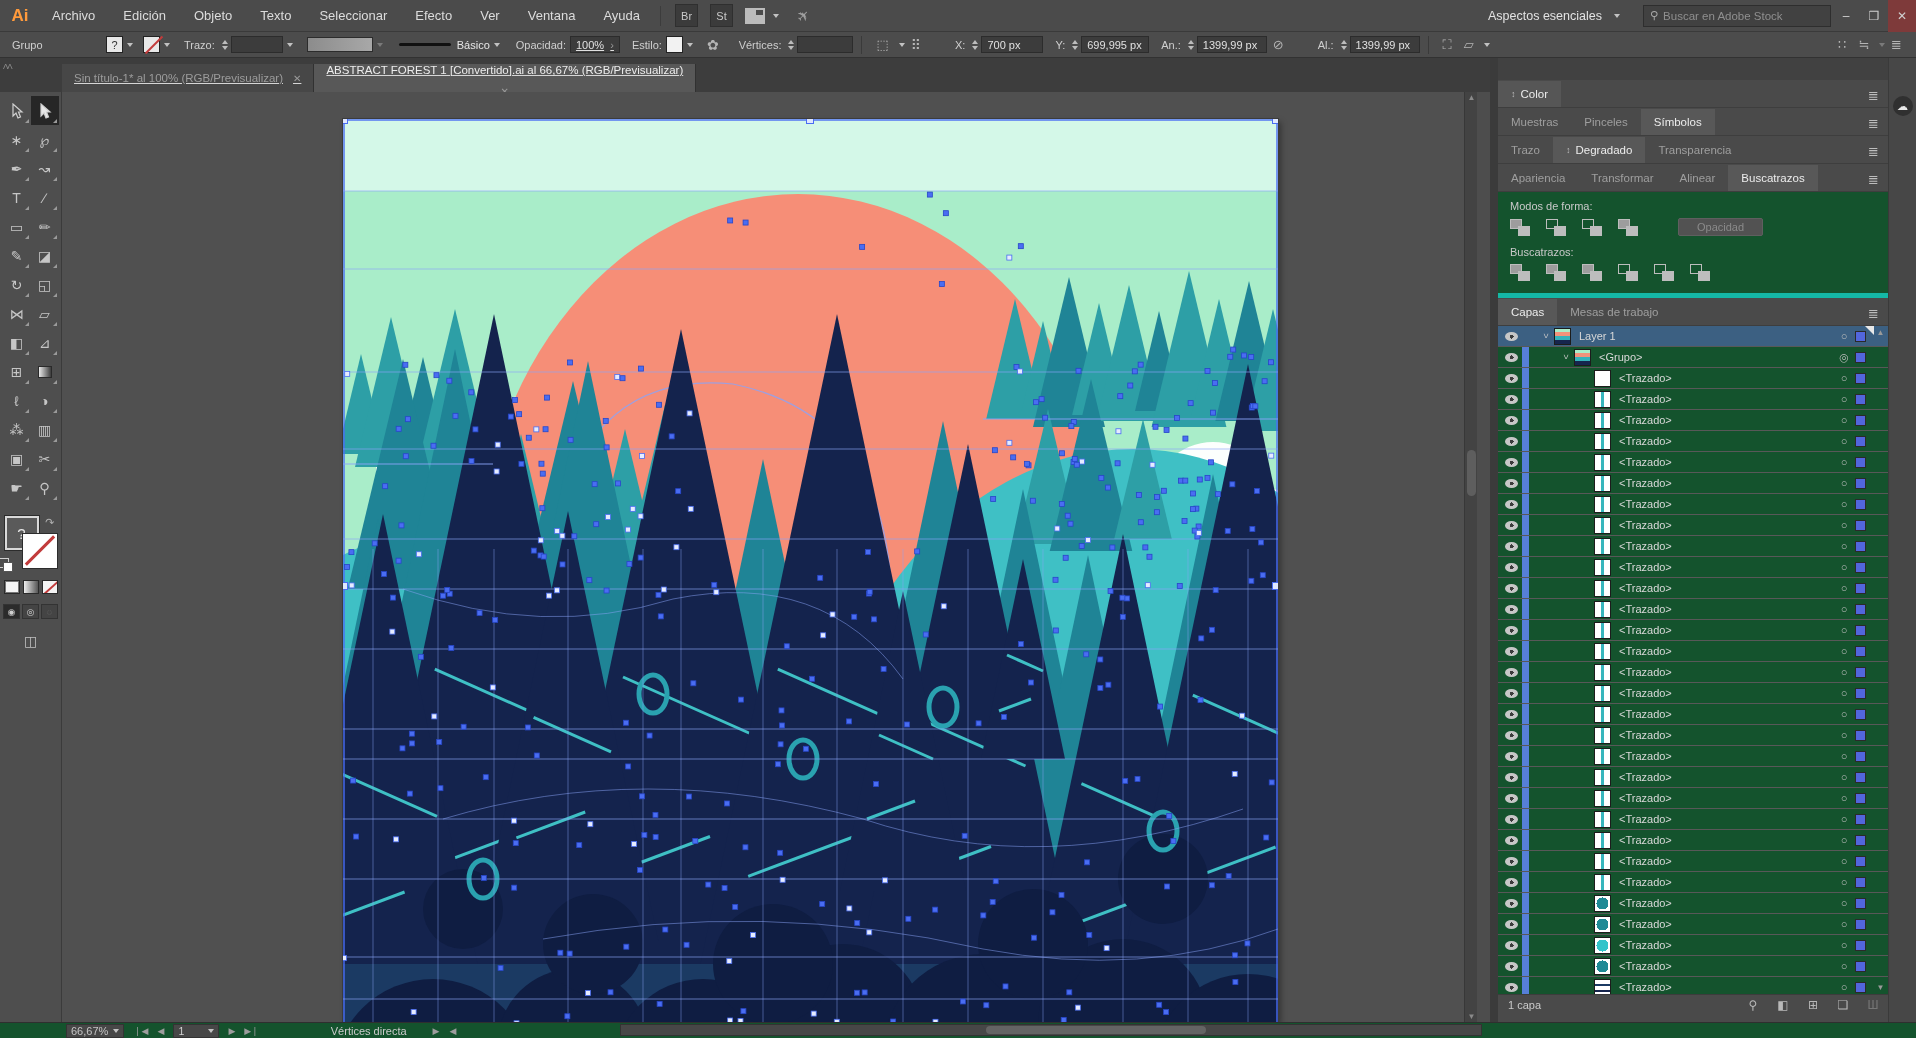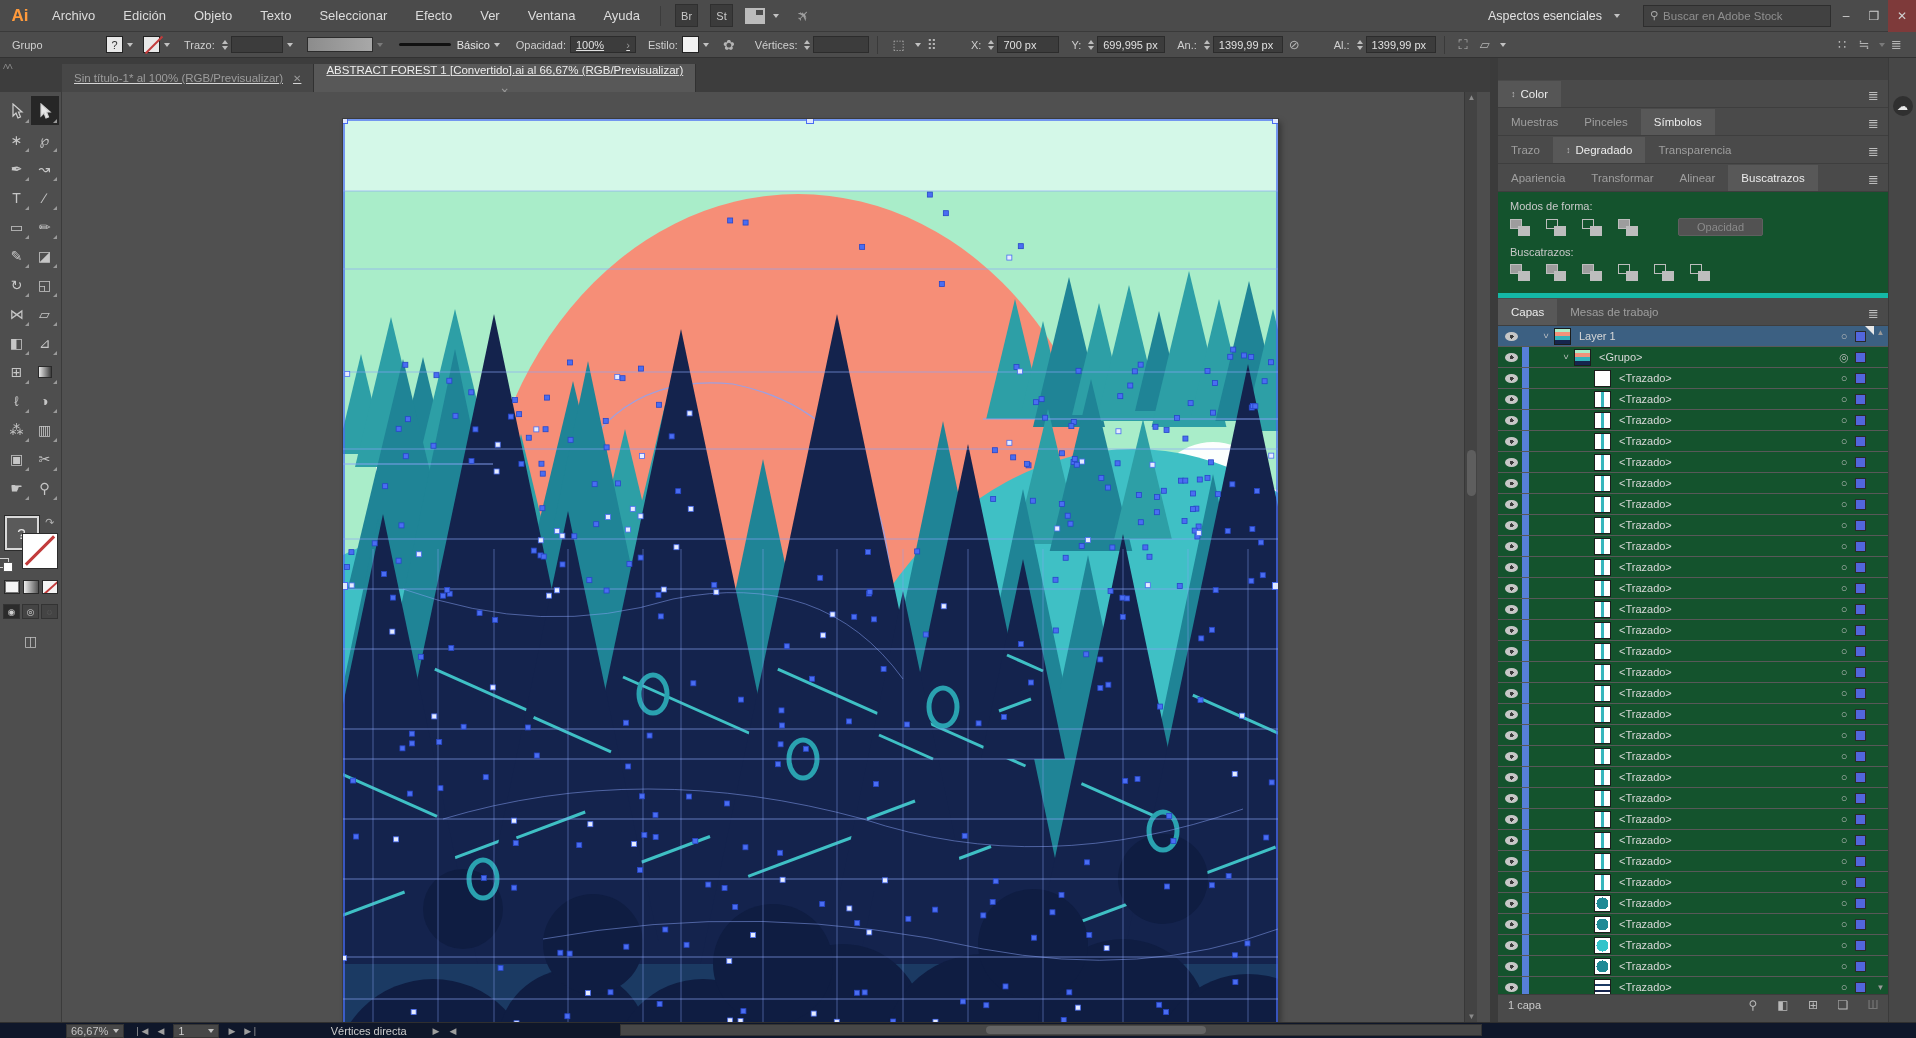--- a/index.html
+++ b/index.html
@@ -75,21 +75,21 @@
   .screenmode { margin:14px auto 0; width:24px; text-align:center; color:#c0c0c0; font-size:14px; }
 
   
   .canvas { position:absolute; left:62px; top:92px; width:1415px; height:930px; background:#505050; overflow:hidden; }
   .artboard { position:absolute; left:281px; top:27px; width:935px; height:903px; overflow:hidden; box-shadow:0 0 0 1px #3c3c3c,3px 3px 6px rgba(0,0,0,.35); background:#fff; }
   .vscroll { position:absolute; right:0; top:0; width:13px; height:930px; background:#434343; border-left:1px solid #383838; }
   .vscroll .thumb { position:absolute; left:2px; top:358px; width:9px; height:46px; background:#5e5e5e; border-radius:5px; }
   .vscroll .ar { position:absolute; left:0; width:13px; text-align:center; color:#8a8a8a; font-size:8px; }
 
   
-  .statusbar { position:absolute; left:0; top:1022px; width:1916px; height:16px; background:#0f172a; border-top:1px solid #2f2f2f; display:flex; align-items:center; font-size:11px; color:#c4c4c4; }
+  .statusbar { position:absolute; left:0; top:1022px; width:1916px; height:16px; background:#14532d; border-top:1px solid #2f2f2f; display:flex; align-items:center; font-size:11px; color:#c4c4c4; }
   .sb-zoom { margin-left:66px; width:58px; display:flex; justify-content:space-between; align-items:center; background:#474747; border:1px solid #333; height:14px; padding:0 4px; }
   .sb-nav { display:flex; align-items:center; gap:9px; margin-left:10px; color:#9d9d9d; font-size:9px; }
   .sb-page { width:46px; background:#474747; border:1px solid #333; height:14px; display:flex; align-items:center; justify-content:space-between; padding:0 4px; color:#d2d2d2; font-size:10.5px; }
   .sb-tool { margin-left:72px; color:#cccccc; }
   .hscroll { position:absolute; left:620px; top:1024px; width:862px; height:12px; background:#474747; border:1px solid #333; }
   .hscroll .thumb { position:absolute; left:365px; top:1px; width:220px; height:8px; background:#646464; border-radius:4px; }
 
   
   .dock { position:absolute; left:1498px; top:58px; width:390px; height:964px; background:#4a4a4a; }
   .dock-topgap { height:22px; background:#414141; }
@@ -191,21 +191,21 @@
         <i class="dn"></i>
       </span>
     <span class="field" style="width:52px;"></span>
     <span class="chev"></span>
     <span class="wprofile" style="margin-left:14px;"></span>
     <span class="chev" style="border-top-color:#7a7a7a;"></span>
     <span class="brushline" style="margin-left:16px;"></span>
     <span style="color:#e6e6e6;">Básico</span>
     <span class="chev"></span>
     <span class="cb-label" style="margin-left:16px;">Opacidad:</span>
-    <span class="field" style="width:66px;justify-content:space-between;text-decoration:underline;">
+    <span class="field" style="width:50px;justify-content:space-between;text-decoration:underline;">
         <span>100%</span>
         <span style="color:#9a9a9a;">›</span>
       </span>
     <span class="cb-label" style="margin-left:12px;">Estilo:</span>
     <span class="swatch" style="background:#f2f2f2;"></span>
     <span class="chev"></span>
     <span class="cb-icon" style="font-size:14px;margin-left:14px;">✿</span>
     <span class="cb-label" style="margin-left:14px;">Vértices:</span>
     <span class="stepper">
         <i class="up"></i>

